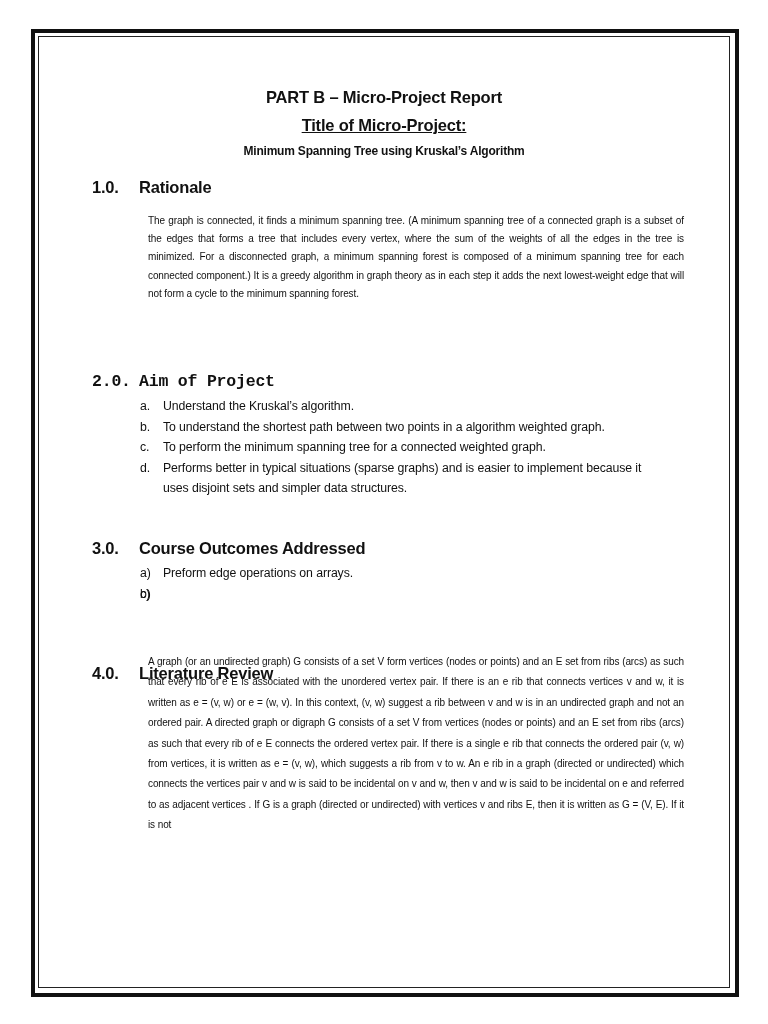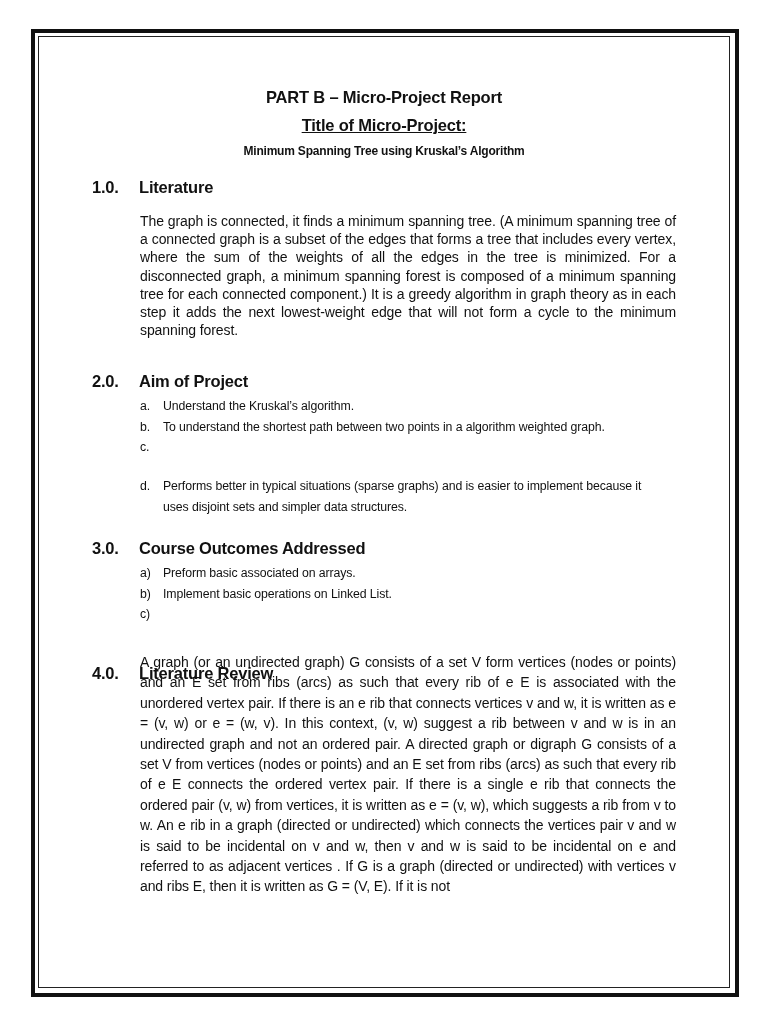--- a/index.html
+++ b/index.html
@@ -8,66 +8,66 @@
     .frame-outer { position:absolute; left:31px; top:29px; width:700px; height:960px;
       border:4px solid #111; box-sizing:content-box; }
     .frame-inner { position:absolute; left:38px; top:36px; width:690px; height:950px;
       border:1.5px solid #222; }
     .centered { position:absolute; left:0; width:768px; text-align:center; font-weight:bold; }
     .t1 { top:88px; font-size:16.5px; letter-spacing:-0.2px; }
     .t2 { top:116px; font-size:16.5px; text-decoration:underline; letter-spacing:-0.2px; }
     .t3 { top:144px; font-size:12px; letter-spacing:-0.2px; }
     .sec-head { position:absolute; left:92px; font-weight:bold; font-size:16.5px; letter-spacing:-0.2px; }
     .sec-head .num { display:inline-block; width:47px; }
-    .para { position:absolute; left:140px; width:536px; font-size:14px; line-height:18.2px;
+    .para { position:absolute; left:148px; width:536px; font-size:10px; line-height:18.2px;
       text-align:justify; letter-spacing:-0.1px; }
     .para.lit { line-height:20.4px; }
     .list { position:absolute; left:140px; width:540px; margin:0; padding:0; list-style:none;
       font-size:12.3px; letter-spacing:-0.1px; }
     .list li { position:relative; padding-left:23px; }
     .list .marker { position:absolute; left:0; top:0; }
     .aim li { line-height:20.5px; }
     .co li { line-height:20.5px; }
   </style>
 </head>
 <body>
 
 <div class="frame-outer"></div>
 <div class="frame-inner"></div>
 
 <div class="centered t1">PART B – Micro-Project Report</div>
 <div class="centered t2">Title of Micro-Project:</div>
 <div class="centered t3">Minimum Spanning Tree using Kruskal’s Algorithm</div>
 
 <div class="sec-head" style="top:178px;">
-  <span class="num">1.0.</span><span>Literature</span>
+  <span class="num">1.0.</span><span>Rationale</span>
 </div>
 <p class="para" style="top:199px; margin:13px 0 0 0;">The graph is connected, it finds a minimum spanning tree. (A minimum spanning tree of a connected graph is a subset of the edges that forms a tree that includes every vertex, where the sum of the weights of all the edges in the tree is minimized. For a disconnected graph, a minimum spanning forest is composed of a minimum spanning tree for each connected component.) It is a greedy algorithm in graph theory as in each step it adds the next lowest-weight edge that will not form a cycle to the minimum spanning forest.</p>
 
-<div class="sec-head" style="top:372px;">
+<div class="sec-head" style="top:372px;font-family:Liberation Mono, monospace;">
   <span class="num">2.0.</span><span>Aim of Project</span>
 </div>
 <ul class="list aim" style="top:396px;">
   <li><span class="marker">a.</span><span>Understand the Kruskal’s algorithm.</span></li>
   <li>
       <span class="marker">b.</span>
       <span style="display:block; width:500px;">To understand the shortest path between two points in a algorithm weighted graph.</span>
     </li>
-  <li><span class="marker">c.</span></li>
+  <li><span class="marker">c.</span><span>To perform the minimum spanning tree for a connected weighted graph.</span></li>
   <li>
       <span class="marker">d.</span>
-      <span style="display:block; width:500px;margin-top:39px;">Performs better in typical situations (sparse graphs) and is easier to implement because it uses disjoint sets and simpler data structures.</span>
+      <span style="display:block; width:500px;">Performs better in typical situations (sparse graphs) and is easier to implement because it uses disjoint sets and simpler data structures.</span>
     </li>
 </ul>
 
 <div class="sec-head" style="top:539px;">
   <span class="num">3.0.</span><span>Course Outcomes Addressed</span>
 </div>
 <ul class="list co" style="top:563px;">
-  <li><span class="marker">a)</span><span>Preform basic associated on arrays.</span></li>
-  <li><span class="marker">b)</span><span>Implement basic operations on Linked List.</span></li>
+  <li><span class="marker">a)</span><span>Preform edge operations on arrays.</span></li>
+  <li><span class="marker">b)</span></li>
   <li><span class="marker">c)</span></li>
 </ul>
 
 <div class="sec-head" style="top:664px;">
   <span class="num">4.0.</span><span>Literature Review</span>
 </div>
 <p class="para lit" style="top:652px; margin:0;">A graph (or an undirected graph) G consists of a set V form vertices (nodes or points) and an E set from ribs (arcs) as such that every rib of e E is associated with the unordered vertex pair. If there is an e rib that connects vertices v and w, it is written as e = (v, w) or e = (w, v). In this context, (v, w) suggest a rib between v and w is in an undirected graph and not an ordered pair. A directed graph or digraph G consists of a set V from vertices (nodes or points) and an E set from ribs (arcs) as such that every rib of e E connects the ordered vertex pair. If there is a single e rib that connects the ordered pair (v, w) from vertices, it is written as e = (v, w), which suggests a rib from v to w. An e rib in a graph (directed or undirected) which connects the vertices pair v and w is said to be incidental on v and w, then v and w is said to be incidental on e and referred to as adjacent vertices . If G is a graph (directed or undirected) with vertices v and ribs E, then it is written as G = (V, E). If it is not</p>
 
 </body></html>

